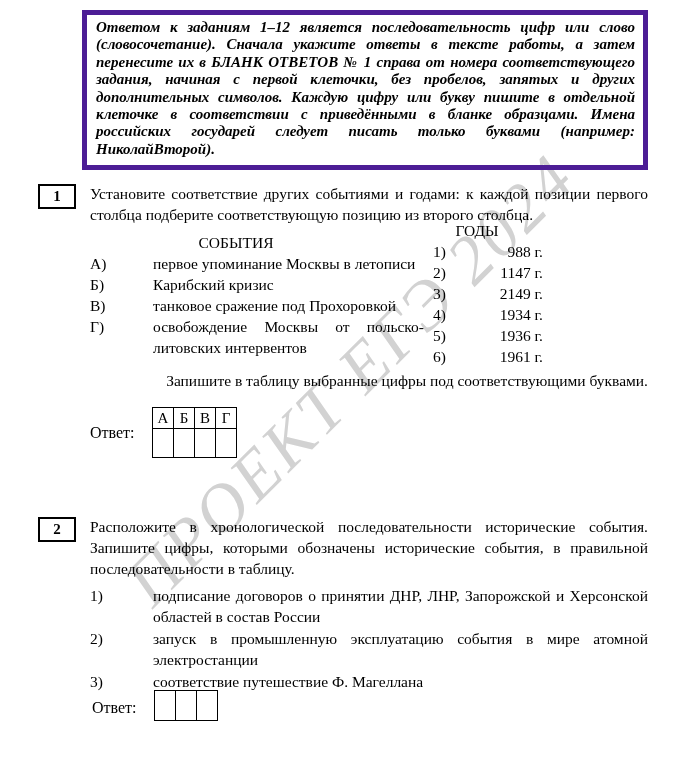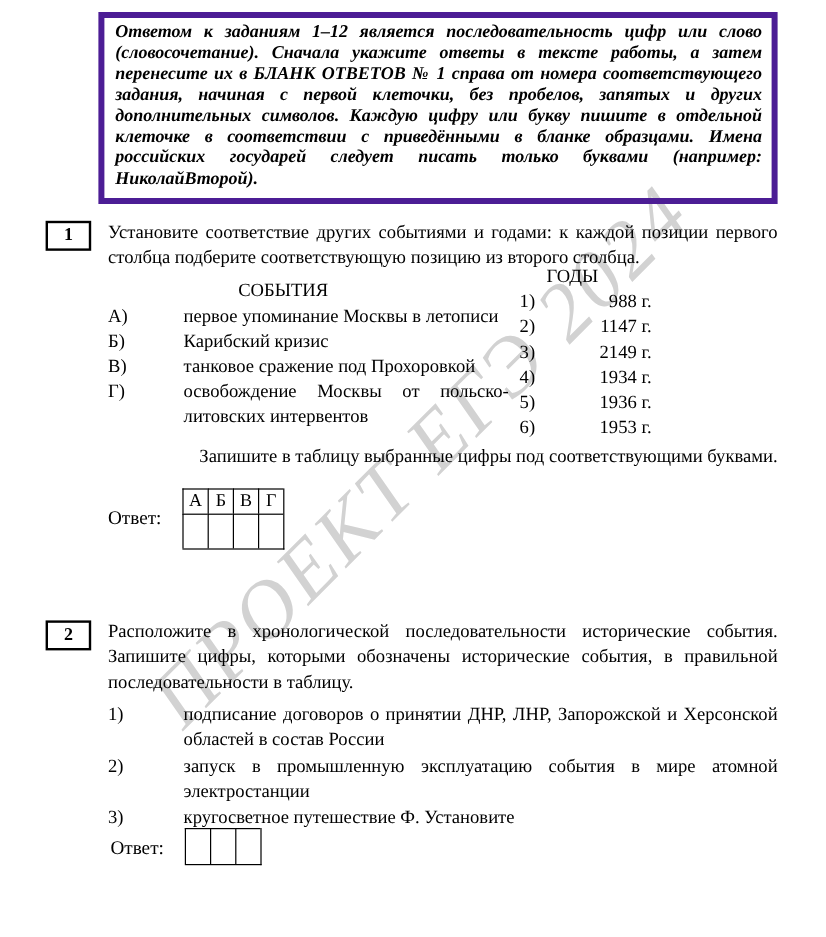--- a/index.html
+++ b/index.html
@@ -140,21 +140,21 @@
         <span class="row-text">1934 г.</span>
       </div>
 
       <div class="pair-row">
         <span class="row-label">5)</span>
         <span class="row-text">1936 г.</span>
       </div>
 
       <div class="pair-row">
         <span class="row-label">6)</span>
-        <span class="row-text">1953 г.</span>
+        <span class="row-text">1961 г.</span>
       </div>
     </div>
 </div>
 
 <div id="q1-note" class="abs">Запишите в таблицу выбранные цифры под соответствующими буквами.</div>
 
 <div id="q1-answer-label" class="abs answer-label">Ответ:</div>
 
 <div id="q1-table" class="abs grid-table">
   <div class="trow">
@@ -190,21 +190,21 @@
       <span class="row-text">подписание договоров о принятии ДНР, ЛНР, Запорожской и Херсонской областей в состав России</span>
     </div>
 
     <div class="item-row">
       <span class="row-label">2)</span>
       <span class="row-text">запуск в промышленную эксплуатацию события в мире атомной электростанции</span>
     </div>
 
     <div class="item-row">
       <span class="row-label">3)</span>
-      <span class="row-text">кругосветное путешествие Ф. Установите</span>
+      <span class="row-text">соответствие путешествие Ф. Магеллана</span>
     </div>
   </div>
 
 <div id="q2-answer-label" class="abs answer-label">Ответ:</div>
 
 <div id="q2-table" class="abs grid-table">
   <div class="trow">
 
       <div class="tcell blank"></div>
 

